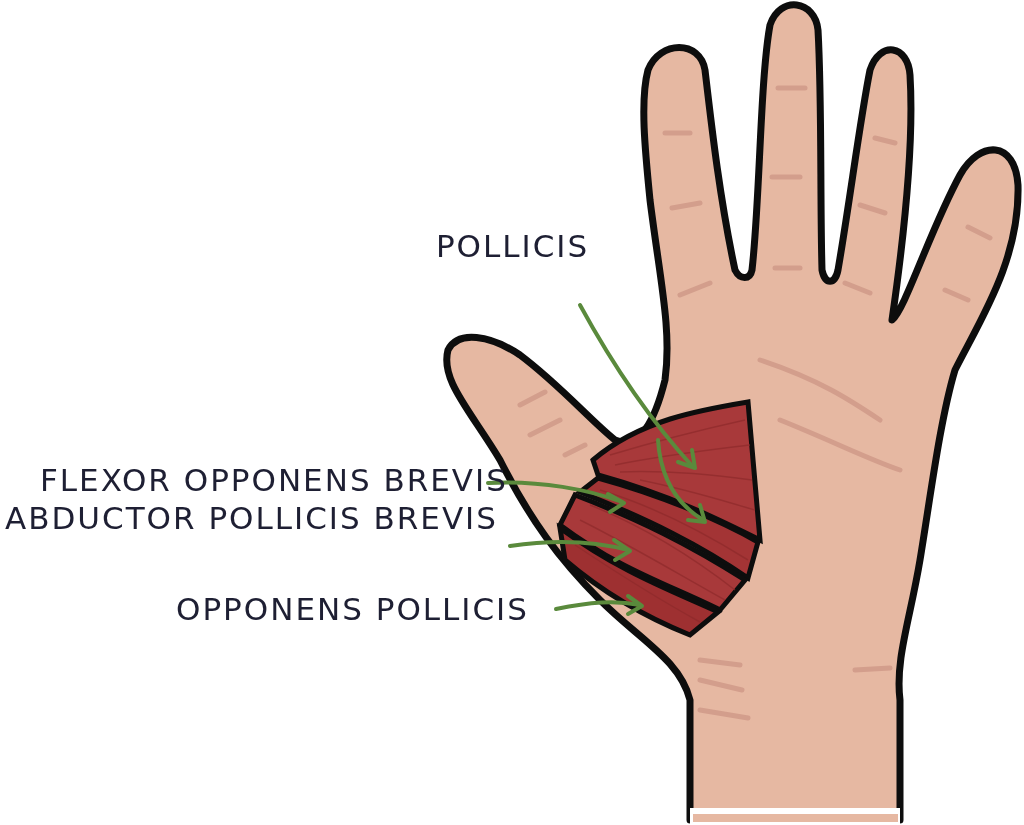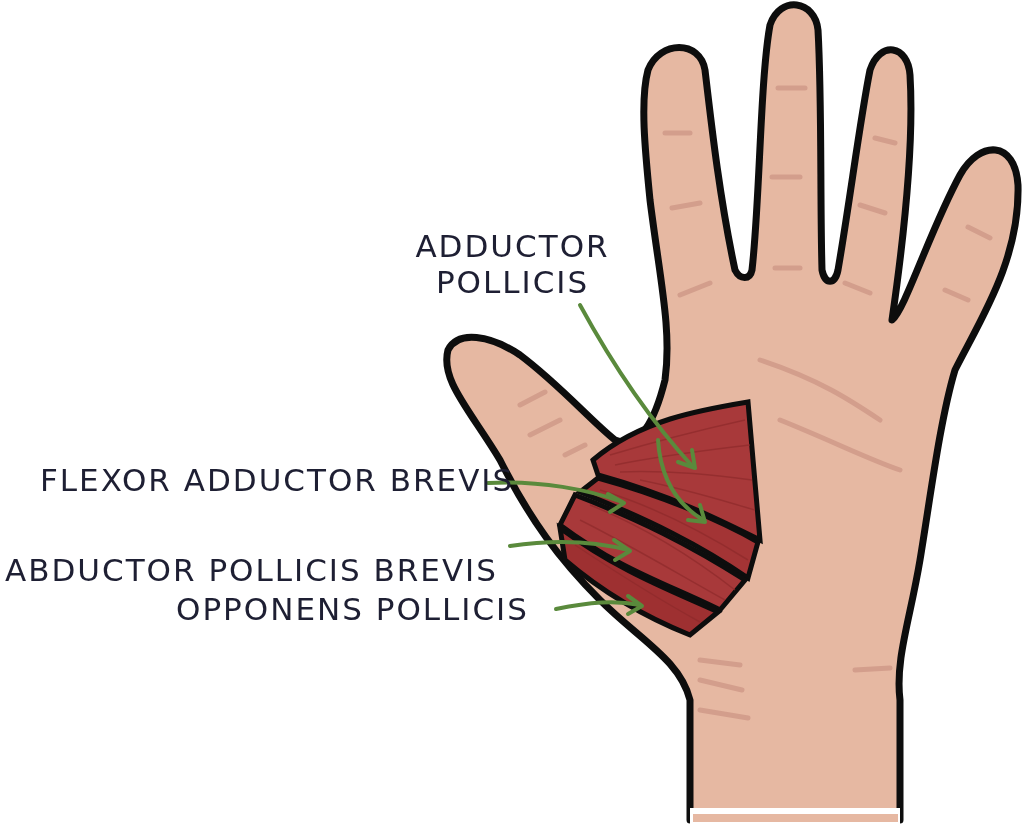--- a/index.html
+++ b/index.html
@@ -94,18 +94,17 @@
     <path d="M488 483 C540 480 590 490 622 502"></path>
     <path d="M608 494 L624 503 L610 512"></path>
     <path d="M510 546 C550 540 590 540 628 550"></path>
     <path d="M614 540 L630 551 L615 560"></path>
     <path d="M556 609 C590 602 615 600 640 605"></path>
     <path d="M628 596 L642 606 L628 614"></path>
   </g>
 </svg>
 
 <div class="label label-center" style="left:405px; top:228px; width:215px;">
-  <div>ADDUCTOR</div>
   <div>POLLICIS</div>
 </div>
-<div class="label" style="left:40px; top:462px;">FLEXOR ADDUCTOR BREVIS</div>
-<div class="label" style="left:5px; top:552px;">ABDUCTOR POLLICIS BREVIS</div>
+<div class="label" style="left:40px; top:462px;">FLEXOR OPPONENS BREVIS</div>
+<div class="label" style="left:5px; top:500px;">ABDUCTOR POLLICIS BREVIS</div>
 <div class="label" style="left:176px; top:591px;">OPPONENS POLLICIS</div>
 
 </body></html>

